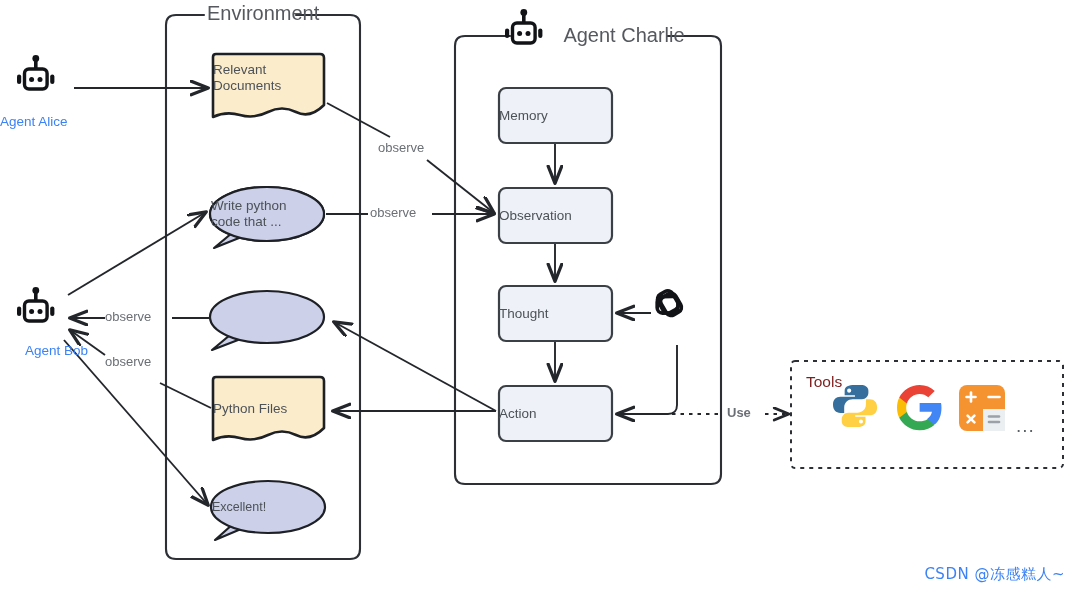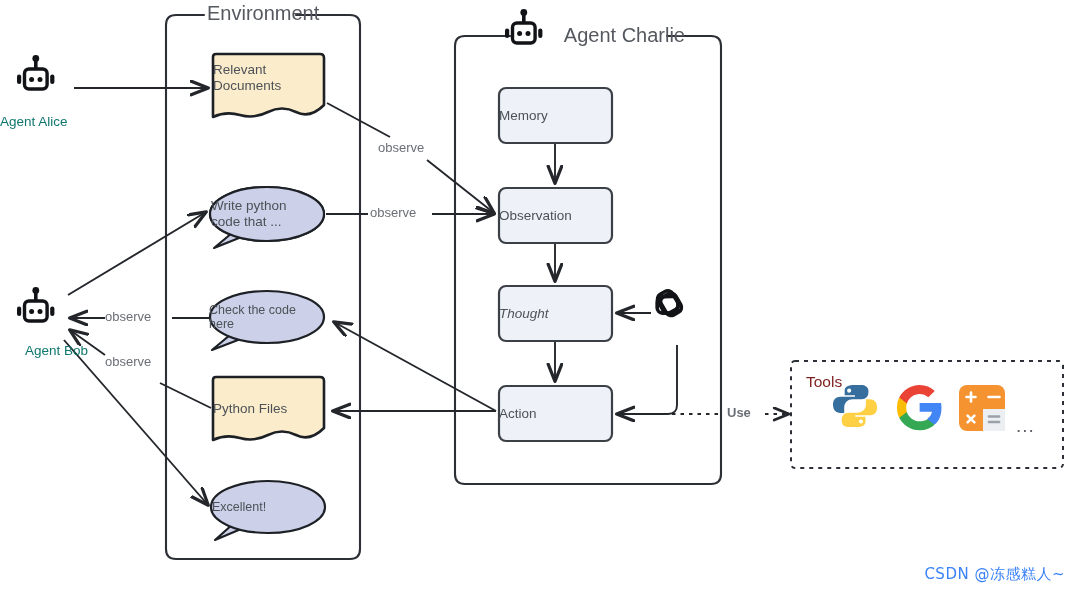--- a/index.html
+++ b/index.html
@@ -17,21 +17,21 @@
   svg.layer { position: absolute; left: 0; top: 0; width: 1079px; height: 596px; }
   .lbl {
     position: absolute;
     color: #5a6068;
     white-space: nowrap;
     line-height: 1.15;
     text-align: left;
     pointer-events: none;
   }
   .frame-title { font-size: 20px; color: #55595f; }
-  .agent-name  { font-size: 13.5px; color: #0f766e; }
+  .agent-name  { font-size: 13.5px; color: #3b82f6; }
   .edge-label  { font-size: 13px; color: #6a6f76; }
   .node-text   { font-size: 13.5px; color: #4d5258; }
   .node-text.small { font-size: 12.5px; }
   .tools-title { font-size: 15.5px; color: #7f1d1d; }
   .dots-label  { font-size: 19px; color: #5c6168; letter-spacing: 1px; }
   .watermark {
     position: absolute; right: 14px; bottom: 12px;
     font-size: 15px; color: #3b82f6; letter-spacing: .5px;
     font-family: "DejaVu Sans", sans-serif;
   }
@@ -249,50 +249,46 @@
       </g>
       <g stroke="#9aa1a8" stroke-width="2.6" stroke-linecap="round">
         <line x1="30" y1="31.5" x2="40" y2="31.5"></line>
         <line x1="30" y1="37" x2="40" y2="37"></line>
       </g>
     </g>
   </svg>
 
   <div class="lbl frame-title" style="left:207px; top:2px; width:92px;">Environment</div>
 
-  <div class="lbl frame-title" style="left:563px; top:24px; width:122px; text-align:right;">Agent Charlie</div>
+  <div class="lbl frame-title" style="left:563px; top:24px; width:122px; text-align:center;">Agent Charlie</div>
 
   <div class="lbl agent-name" style="left:0px; top:114px; width:98px;">Agent Alice</div>
 
   <div class="lbl agent-name" style="left:0px; top:343px; width:92px;margin-left:25px;">Agent Bob</div>
 
   <div class="lbl node-text" style="left:211px; top:198px; width:112px;">
     <div>Write python</div>
     <div>code that ...</div>
   </div>
 
   <div class="lbl node-text" style="left:213px; top:62px; width:112px;">
     <div>Relevant</div>
     <div>Documents</div>
   </div>
 
-  <div class="lbl node-text small" style="left:209px; top:303px; width:116px;">
-    <div>Check the code</div>
-    <div>here</div>
-  </div>
 
   <div class="lbl node-text" style="left:213px; top:401px; width:112px;">Python Files</div>
 
   <div class="lbl node-text small" style="left:212px; top:500px; width:112px;">Excellent!</div>
 
   <div class="lbl node-text" style="left:499px; top:108px; width:113px;">Memory</div>
 
   <div class="lbl node-text" style="left:499px; top:208px; width:113px;">Observation</div>
 
-  <div class="lbl node-text" style="left:499px; top:306px; width:113px;font-style:italic;">Thought</div>
+  <div class="lbl node-text" style="left:499px; top:306px; width:113px;">Thought</div>
 
   <div class="lbl node-text" style="left:499px; top:406px; width:113px;">Action</div>
 
   <div class="lbl edge-label" style="left:378px; top:141px; width:62px;">observe</div>
 
   <div class="lbl edge-label" style="left:370px; top:206px; width:62px;">observe</div>
 
   <div class="lbl edge-label" style="left:105px; top:310px; width:62px;">observe</div>
 
   <div class="lbl edge-label" style="left:105px; top:355px; width:62px;">observe</div>

